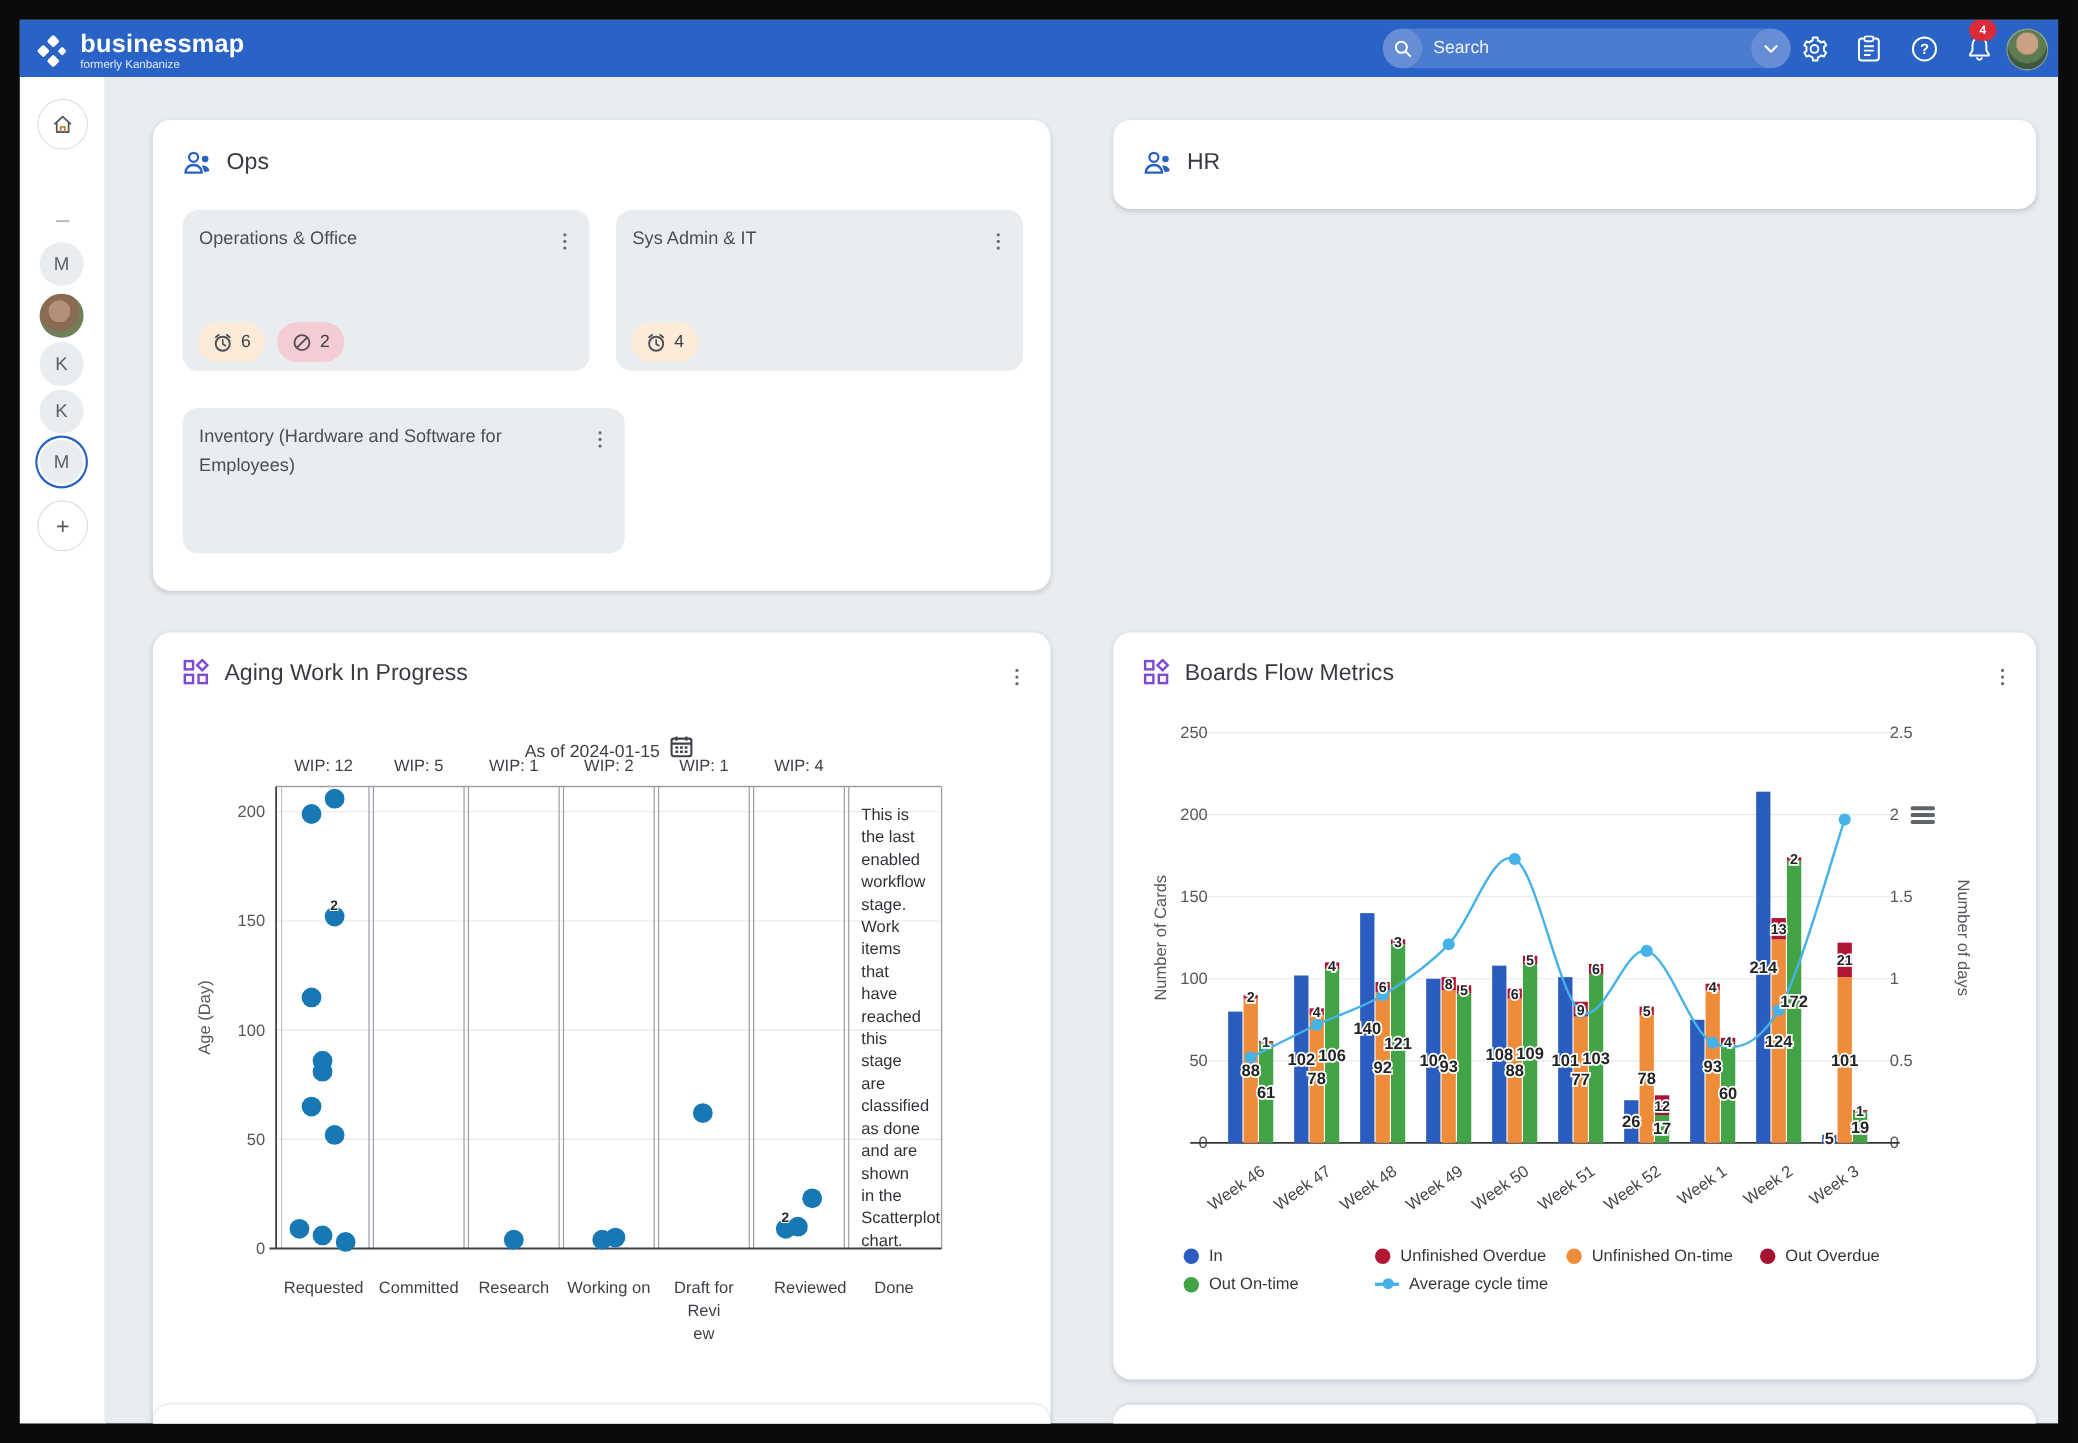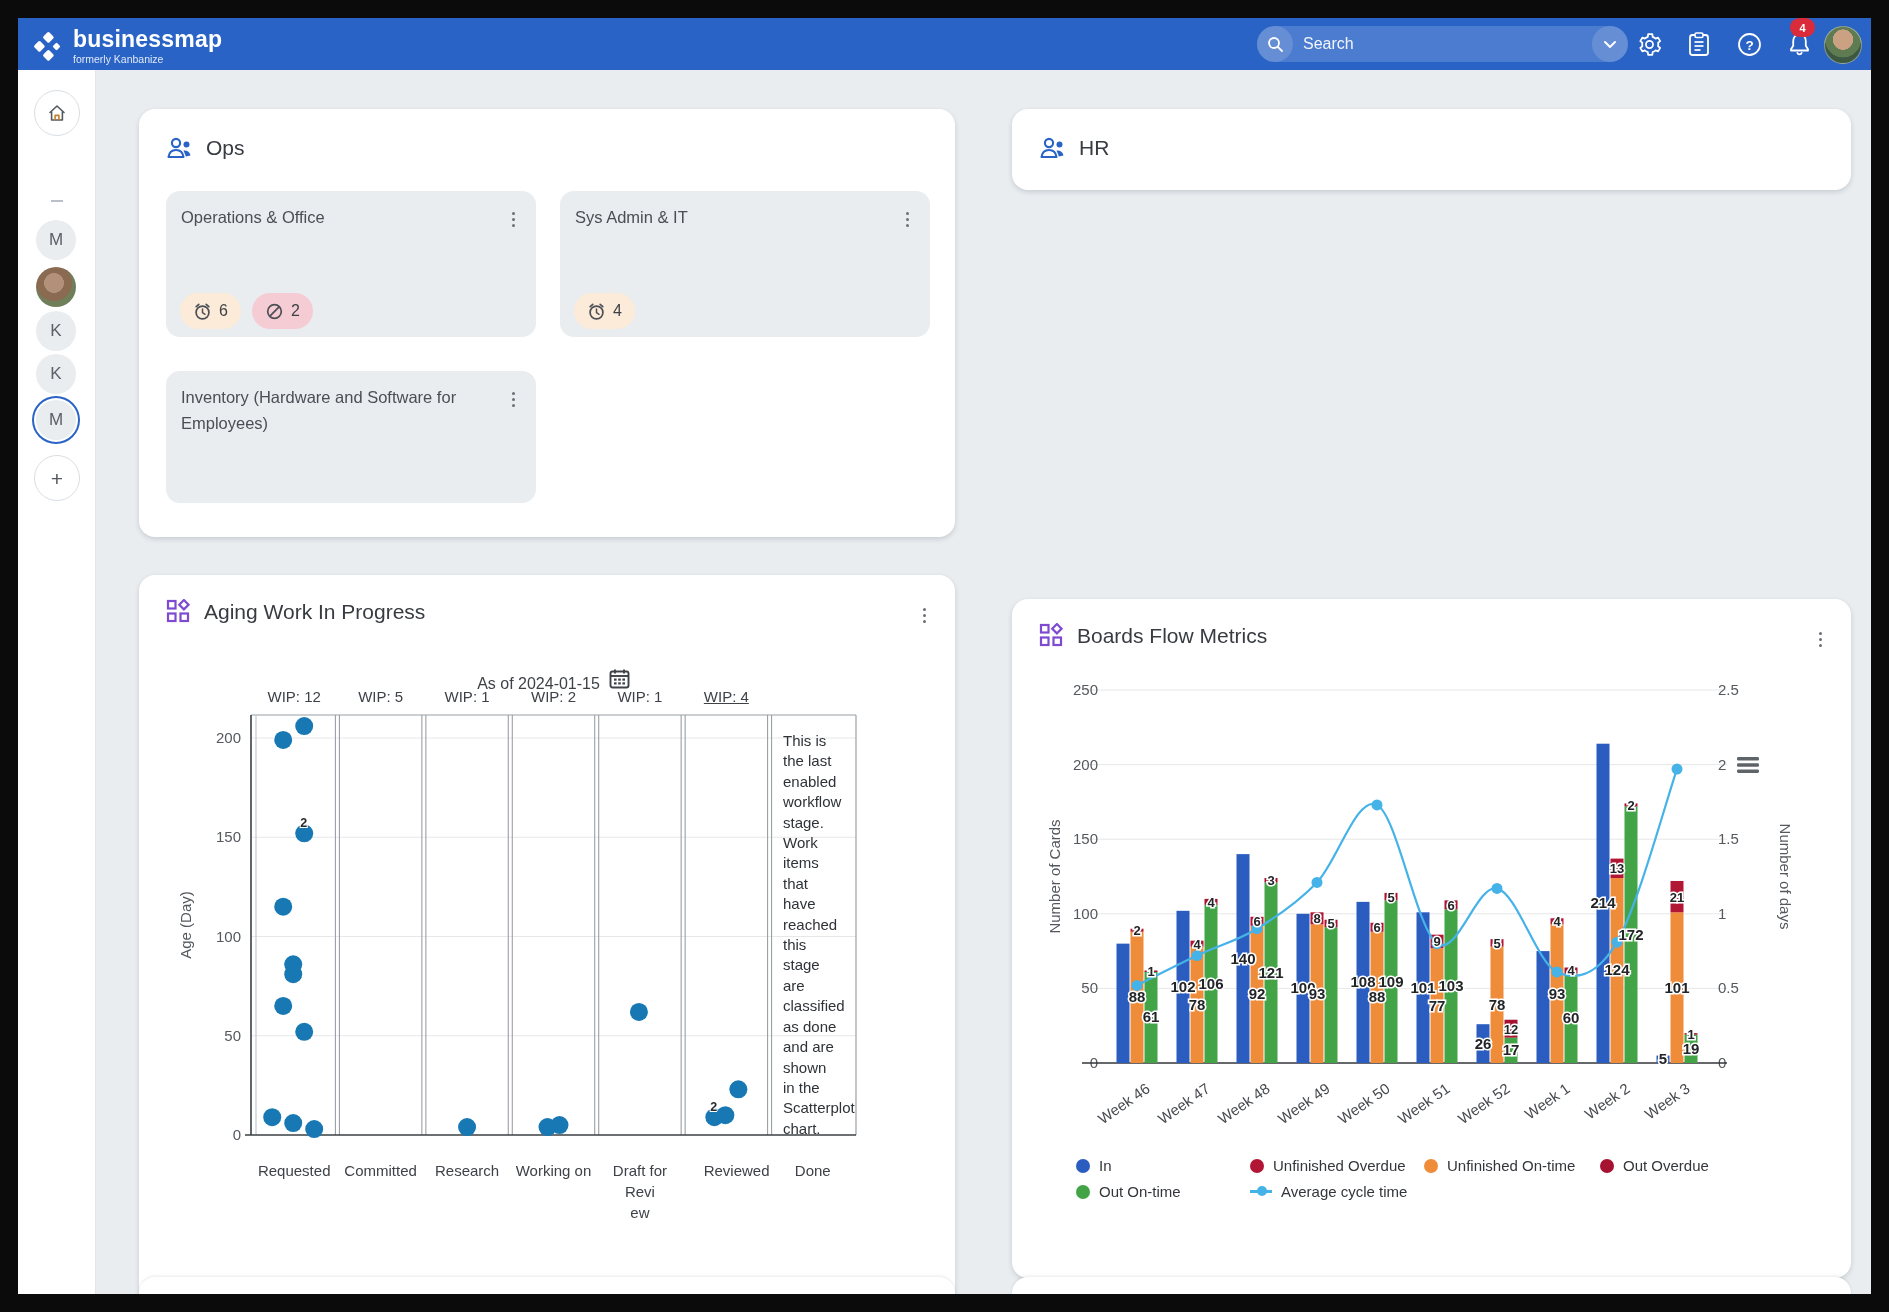--- a/index.html
+++ b/index.html
@@ -183,21 +183,21 @@
             <div class="badge overdue">
               <svg width="19" height="19" viewBox="0 0 19 19">
                 <circle cx="9.5" cy="10.5" r="6.4" fill="none" stroke="#4c5056" stroke-width="1.7"></circle>
                 <path d="M9.5 7v3.7l2.5 1.6" fill="none" stroke="#4c5056" stroke-width="1.5" stroke-linecap="round"></path>
                 <path d="M3.2 4.6 5.8 2.4M15.8 4.6 13.2 2.4" stroke="#4c5056" stroke-width="1.7" stroke-linecap="round"></path>
               </svg>
               <span>4</span>
             </div>
           </div>
         </div>
-        <div class="tile" style="left: 27px; top: 262px; width: 370px; height: 132px;">
+        <div class="tile" style="left: 27px; top: 262px; width: 370px; height: 132px; padding-left: 32px;">
           <div class="tile-title">Inventory (Hardware and Software for Employees)</div>
           <div class="kebab" style="right: 14px; top: 16px; position: absolute;">
             <i></i>
             <i></i>
             <i></i>
           </div>
         </div>
       </div>
   </div>
 
@@ -248,21 +248,21 @@
           </g>
       </svg>
     </div>
 
     <div id="wip-row">
         <div class="abs ctext" style="left: 105.214px; top: 113px; width: 100px; text-align: center; color: rgb(62, 66, 72);">WIP: 12</div>
         <div class="abs ctext" style="left: 191.643px; top: 113px; width: 100px; text-align: center; color: rgb(62, 66, 72);">WIP: 5</div>
         <div class="abs ctext" style="left: 278.071px; top: 113px; width: 100px; text-align: center; color: rgb(62, 66, 72);">WIP: 1</div>
         <div class="abs ctext" style="left: 364.5px; top: 113px; width: 100px; text-align: center; color: rgb(62, 66, 72);">WIP: 2</div>
         <div class="abs ctext" style="left: 450.929px; top: 113px; width: 100px; text-align: center; color: rgb(62, 66, 72);">WIP: 1</div>
-        <div class="abs ctext" style="left: 537.357px; top: 113px; width: 100px; text-align: center; color: rgb(62, 66, 72); text-decoration: underline;">WIP: 4</div>
+        <div class="abs ctext" style="left: 537.357px; top: 113px; width: 100px; text-align: center; color: rgb(62, 66, 72);">WIP: 4</div>
       </div>
     <svg id="aging-svg" class="abs" style="left:0;top:0;" width="816" height="679">
         <line x1="112" y1="460.75" x2="717" y2="460.75" stroke="#e7e7e7" stroke-width="1"></line>
         <line x1="112" y1="361.5" x2="717" y2="361.5" stroke="#e7e7e7" stroke-width="1"></line>
         <line x1="112" y1="262.25" x2="717" y2="262.25" stroke="#e7e7e7" stroke-width="1"></line>
         <line x1="112" y1="163" x2="717" y2="163" stroke="#e7e7e7" stroke-width="1"></line>
         <line x1="112" y1="140" x2="717" y2="140" stroke="#9aa0a6" stroke-width="1.2"></line>
         <line x1="196.42857142857144" y1="140" x2="196.42857142857144" y2="560" stroke="#9aa0a6" stroke-width="1.1"></line>
         <line x1="200.42857142857144" y1="140" x2="200.42857142857144" y2="560" stroke="#9aa0a6" stroke-width="1.1"></line>
         <line x1="282.8571428571429" y1="140" x2="282.8571428571429" y2="560" stroke="#9aa0a6" stroke-width="1.1"></line>
@@ -331,21 +331,21 @@
 are
 classified
 as done
 and are
 shown
 in the
 Scatterplot
 chart.</div>
   </div>
 
-  <div class="card" id="flow-card" style="left:994px;top:557px;width:839px;height:679px;margin-top:24px;">
+  <div class="card" id="flow-card" style="left:994px;top:557px;width:839px;height:679px;">
     <div class="card-head" style="top:24px;">
       <svg width="25" height="25" viewBox="0 0 25 25">
         <g fill="none" stroke="#7e4bd0" stroke-width="2.2">
             <rect x="2" y="2" width="7.5" height="7.5"></rect>
             <rect x="2" y="14.5" width="7.5" height="7.5"></rect>
             <rect x="14.5" y="14.5" width="7.5" height="7.5"></rect>
             <rect x="14.6" y="2.4" width="6.6" height="6.6" transform="rotate(45 17.9 5.7)"></rect>
           </g>
       </svg>
       <span class="card-title">Boards Flow Metrics</span>

